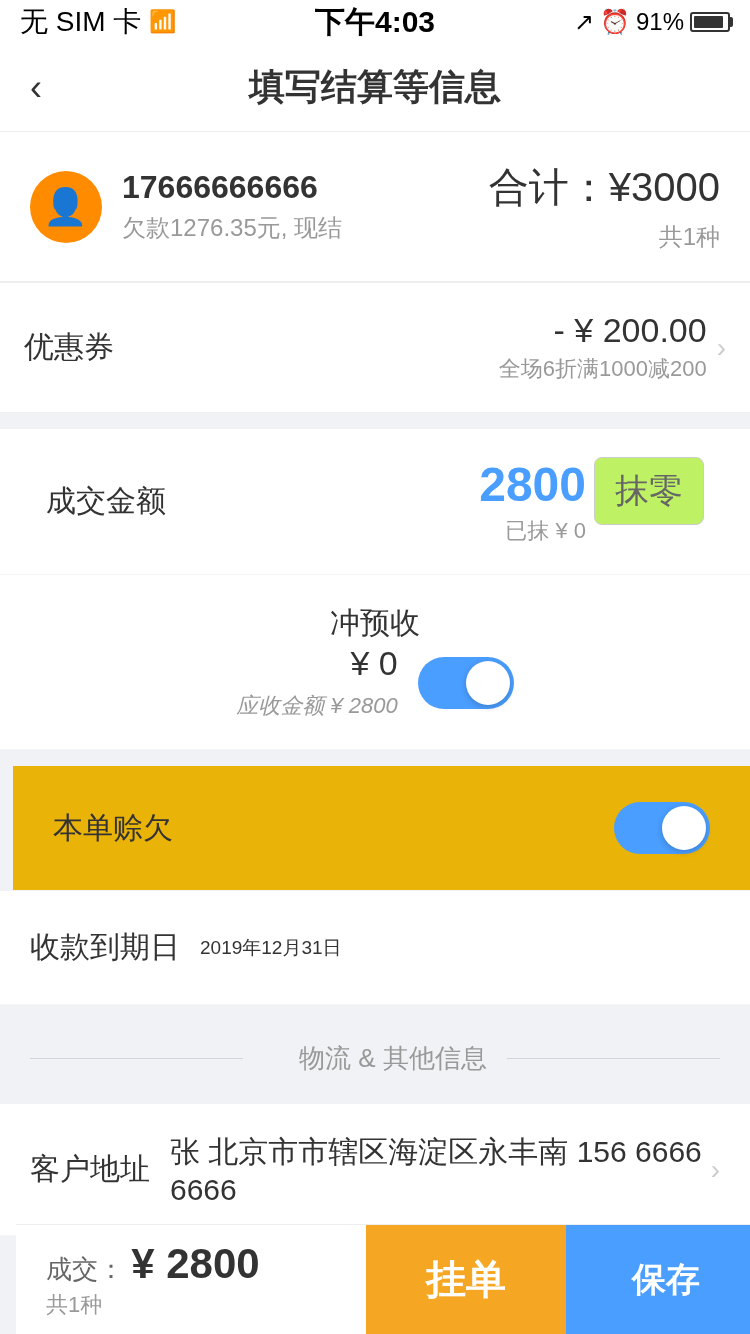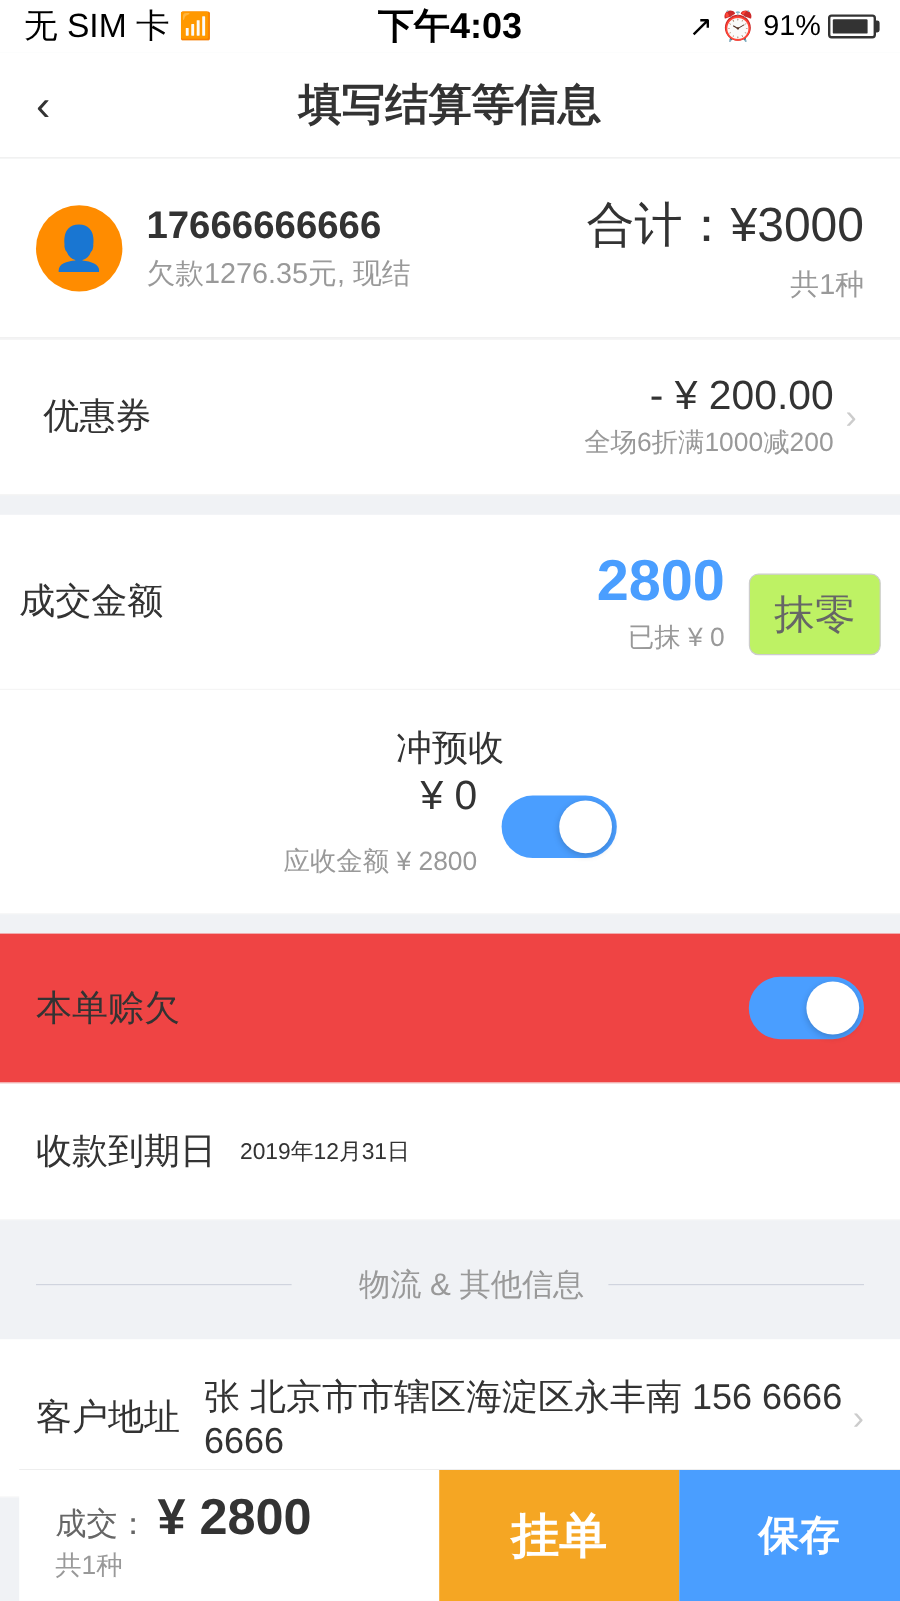--- a/index.html
+++ b/index.html
@@ -148,21 +148,21 @@
     }
     .customer-right .count {
       font-size: 24px;
       color: #999;
       margin-top: 6px;
     }
 
     
     .coupon-row {
       background: #fff;
-      padding: 28px 36px;
+      padding: 28px 24px;
       display: flex;
       align-items: center;
       justify-content: space-between;
       border-top: 1px solid #eee;
       border-bottom: 1px solid #eee;
     }
     .coupon-label {
       font-size: 30px;
       color: #333;
     }
@@ -192,34 +192,34 @@
     
     .divider-gray {
       width: 100%;
       height: 16px;
       background: #f0f2f5;
     }
 
     
     .amount-row {
       background: #fff;
-      padding: 28px 16px;
+      padding: 28px 46px;
       display: flex;
       align-items: center;
       justify-content: space-between;
       border-bottom: 1px solid #f5f5f5;
     }
     .amount-label {
       font-size: 30px;
       color: #333;
     }
     .amount-right {
       display: flex;
-      align-items: flex-end;
-      gap: 20px;
+      align-items: flex-start;
+      gap: 8px;
     }
     .amount-value-block {
       text-align: right;
     }
     .amount-num {
       font-size: 48px;
       font-weight: 600;
       color: #4a9eff;
     }
     .amount-sub {
@@ -260,21 +260,22 @@
       text-align: right;
     }
     .advance-num {
       font-size: 34px;
       color: #333;
       font-weight: 500;
     }
     .advance-sub {
       font-size: 22px;
       color: #999;
-      margin-top: 20px;
+      margin-top: 8px;
+      font-style: italic;
     }
 
     
     .toggle {
       width: 96px;
       height: 52px;
       background: #4a9eff;
       border-radius: 26px;
       position: relative;
       cursor: pointer;
@@ -286,26 +287,27 @@
       height: 44px;
       background: #fff;
       border-radius: 50%;
       position: absolute;
       right: 4px;
       box-shadow: 0 2px 6px rgba(0,0,0,0.2);
     }
 
     
     .debt-row {
-      background: #ef4444;
-      padding: 36px 30px;
+      background: #eab308;
+      padding: 36px 40px;
       display: flex;
       align-items: center;
       justify-content: space-between;
       border-bottom: 1px solid #f5f5f5;
+      margin-left: 13px;
     }
     .debt-label {
       font-size: 30px;
       color: #333;
     }
 
     
     .due-date-row {
       background: #fff;
       padding: 36px 30px;

